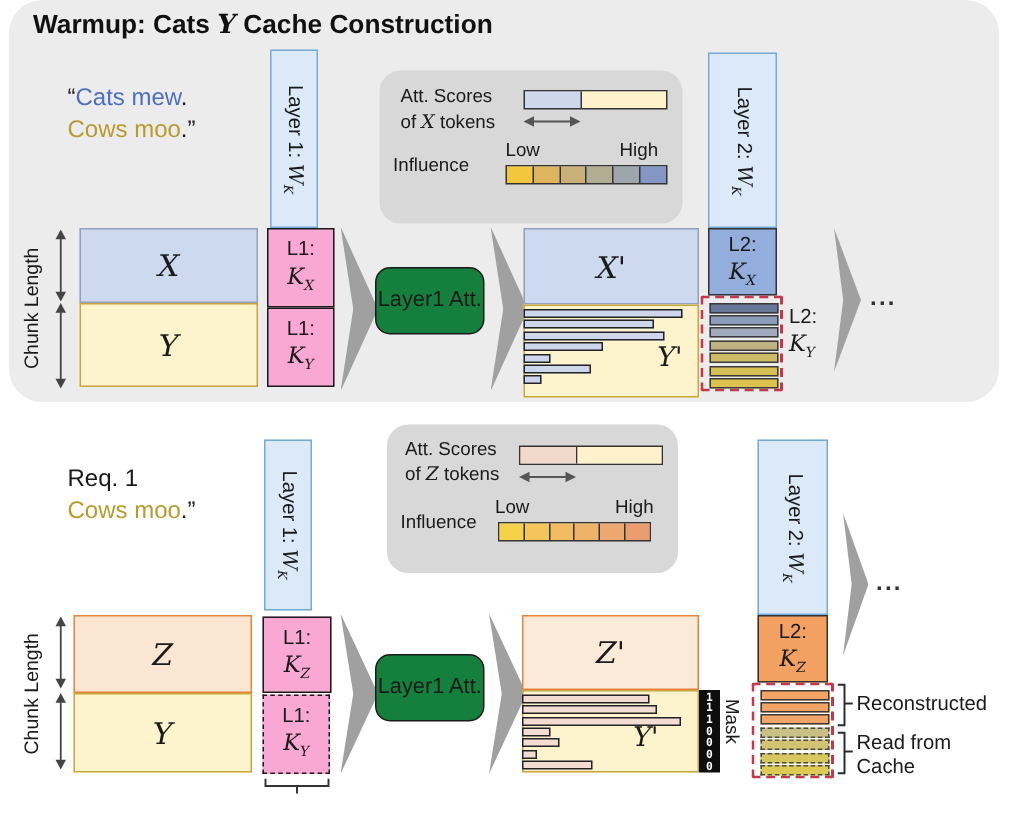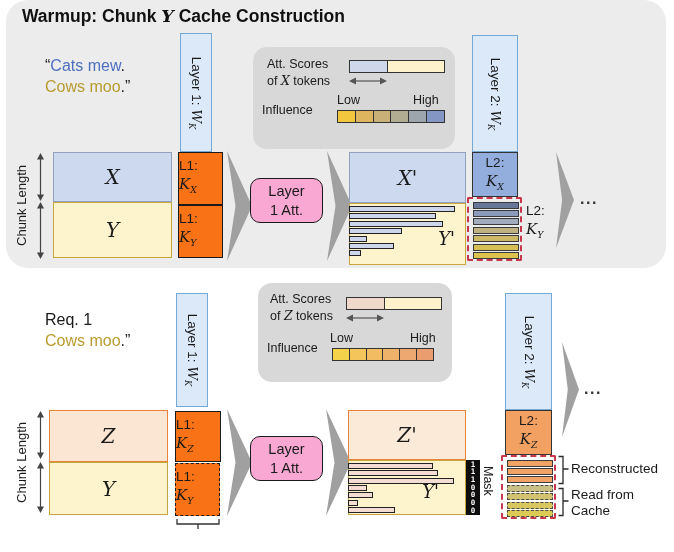--- a/index.html
+++ b/index.html
@@ -18,26 +18,26 @@
   .legend { background:#d8d8d8; border-radius:14px; }
   .leg-txt { font-size:12.5px; line-height:1.25; white-space:nowrap; }
   .scorebar { border:1px solid #333; box-sizing:border-box; display:flex; }
   .scorebar .seg1 { width:37px; border-right:1.2px solid #333; }
   .scorebar .seg2 { flex:1; }
   .gradbar { border:1px solid #333; box-sizing:border-box; display:flex; }
   .gradbar .cell { flex:1; border-left:1px solid #333; }
   .gradbar .cell:first-child { border-left:none; }
   .block { box-sizing:border-box; display:flex; align-items:center; justify-content:center; }
   .blk-lbl { font-size:20px; }
-  .kbox { background:#f97316; border:1.6px solid #1a1a1a; box-sizing:border-box; text-align:left;
+  .kbox { background:#f9a8d4; border:1.6px solid #1a1a1a; box-sizing:border-box; text-align:center;
           font-size:13.5px; line-height:1.3; padding-top:4px; }
   .kbox .ksub { font-size:15px; }
   .flow-arrow { background:#a0a0a0; clip-path:polygon(0% 0%, 100% 50%, 0% 100%, 34% 50%); }
-  .attbox { background:#f9a8d4; border:1.6px solid #1a1a1a; border-radius:10px; box-sizing:border-box;
-            display:flex; flex-direction:column; align-items:center; justify-content:center;
+  .attbox { background:#15803d; border:1.6px solid #1a1a1a; border-radius:10px; box-sizing:border-box;
+            display:flex; flex-direction:row; align-items:center; justify-content:center;
             font-size:14.5px; line-height:1.3; }
   .hbar { position:absolute; left:-1px; height:6px; border:1.1px solid #222; box-sizing:border-box; }
   .cacheRect { border:2px dashed #c7374b; box-sizing:border-box; border-radius:2px; }
   .stripe { position:absolute; height:7px; box-sizing:border-box; border:1px solid #3a3a3a; }
   .stripe.dashed { border:1.2px dashed #4a4a4a; }
   .l2box { box-sizing:border-box; border:1px solid #333; text-align:center;
            font-size:13.5px; line-height:1.25; padding-top:2px; }
   .l2box .ksub { font-size:15px; }
   .sideLbl { font-size:13.5px; line-height:1.25; white-space:nowrap; }
   .sideLbl .ksub { font-size:15px; }
@@ -51,21 +51,21 @@
   .caption { font-size:13.5px; white-space:nowrap; }
 </style>
 </head>
 <body>
 
 <div id="canvas">
 
   <div class="abs panel" style="left:6px;top:0;width:660px;height:268px"></div>
 
   <div class="abs title" style="left:22px;top:6px">
-    <span>Warmup: Chunk </span><span class="math">Y</span><span> Cache Construction</span>
+    <span>Warmup: Cats </span><span class="math">Y</span><span> Cache Construction</span>
   </div>
 
   <div class="abs req" style="left:45px;top:56px">
     <div><span>“</span><span class="colored" style="color: rgb(77, 111, 192);">Cats mew</span><span>.</span></div>
     <div><span class="colored" style="color: rgb(184, 155, 47);">Cows moo</span><span>.”</span></div>
   </div>
 
   <div class="abs vbox" style="left:180px;top:33px;width:32px;height:119px">
     <div class="vtext"><span>Layer 1: </span><span class="math"><span>W</span><sub>K</sub></span></div>
   </div>

